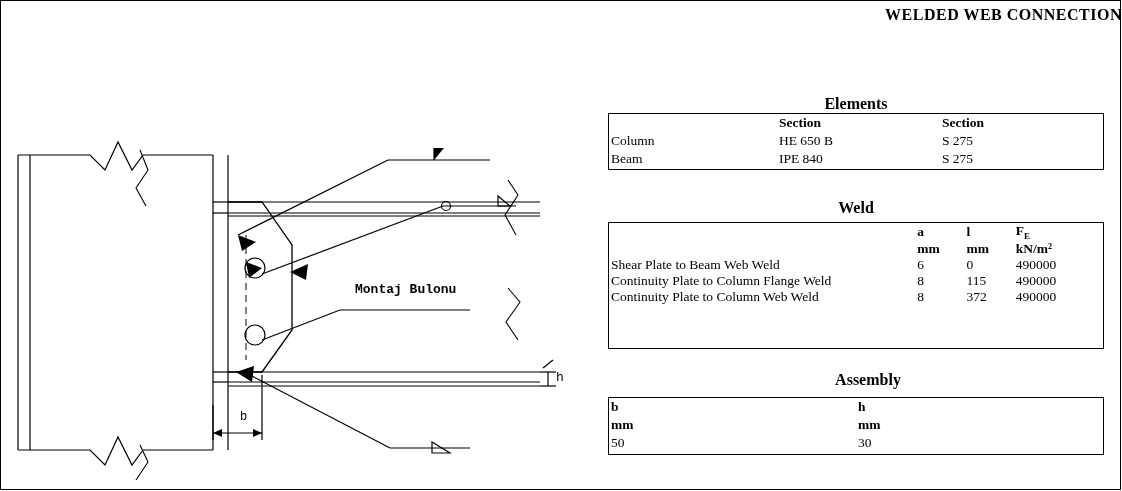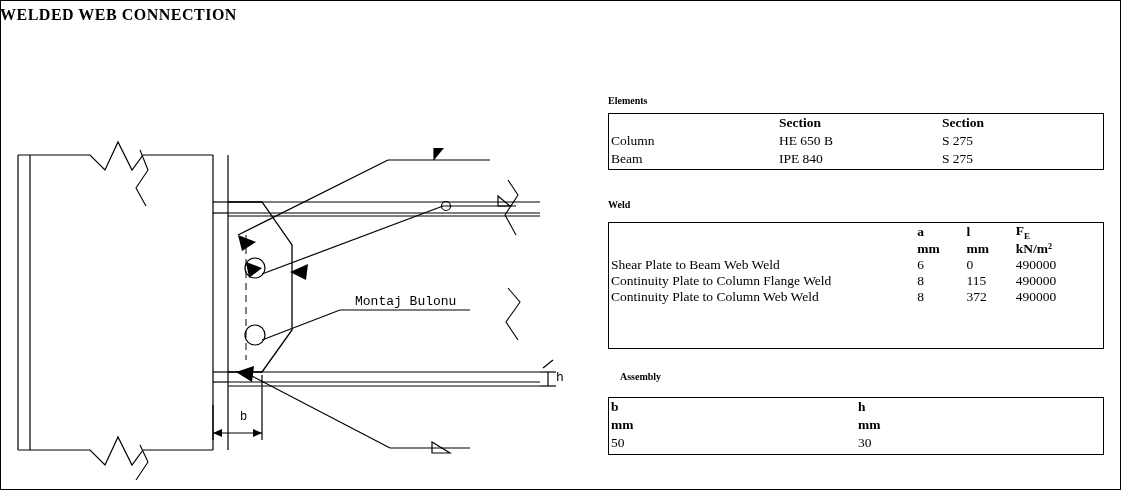--- a/index.html
+++ b/index.html
@@ -10,34 +10,34 @@
     color:#000;
     position:relative;
     overflow:hidden;
   }
   #frame{
     position:absolute;left:0;top:0;width:1121px;height:490px;
     border:1px solid #000;
     box-sizing:border-box;
   }
   #title{
-    position:absolute;left:0;top:6px;width:1122px;text-align:left;
+    position:absolute;left:0;top:6px;width:1122px;text-align:right;
     font-weight:bold;font-size:16px;letter-spacing:.5px;
   }
   .tbl{
     position:absolute;
     border:1px solid #000;
     box-sizing:border-box;
     background:#fff;
   }
   .tbl table{border-collapse:collapse;width:100%;font-size:13.5px;}
   .tbl td{padding:1px 2px;text-align:left;}
   .tbl .hdr{font-weight:bold;}
   .caption{
-    position:absolute;font-weight:bold;font-size:10px;
+    position:absolute;font-weight:bold;font-size:16px;text-align:center;
     width:100%;left:0;
   }
   
   #elements-wrap{left:608px;top:113px;width:496px;height:57px;}
   #elements-caption{top:95px;left:608px;width:496px;}
   
   #welds-wrap{left:608px;top:222px;width:496px;height:127px;}
   #welds-caption{top:199px;left:608px;width:496px;}
   #welds-table td{padding:0px 2px;}
   .wl-name{text-align:right;padding-right:18px !important;width:62%;}
@@ -125,21 +125,21 @@
       <line x1="213" y1="403" x2="262" y2="403"></line>
       <polygon points="213,403 222,399 222,407" fill="#000" stroke="none"></polygon>
       <polygon points="262,403 253,399 253,407" fill="#000" stroke="none"></polygon>
 
       <line x1="548" y1="342" x2="548" y2="356"></line>
       <line x1="540" y1="342" x2="556" y2="342"></line>
       <line x1="540" y1="356" x2="556" y2="356"></line>
       <line x1="543" y1="338" x2="553" y2="330"></line>
     </g>
   </svg>
-  <div class="lbl" style="left:355px;top:264px;">Montaj Bulonu</div>
+  <div class="lbl" style="left:355px;top:252px;font-weight:bold;">Montaj Bulonu</div>
   <div class="lbl" style="left:240px;top:380px;font-size:12px;">b</div>
   <div class="lbl" style="left:556px;top:340px;font-size:13px;">h</div>
 </div>
 
 <div class="caption" id="elements-caption">Elements</div>
 <div class="tbl" id="elements-wrap">
   <table>
     <tbody>
         <tr>
       <td class="hdr" style="width:34%"></td>

